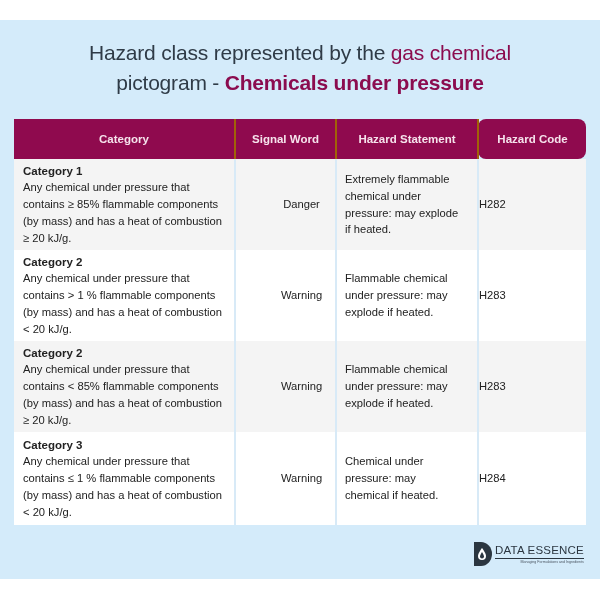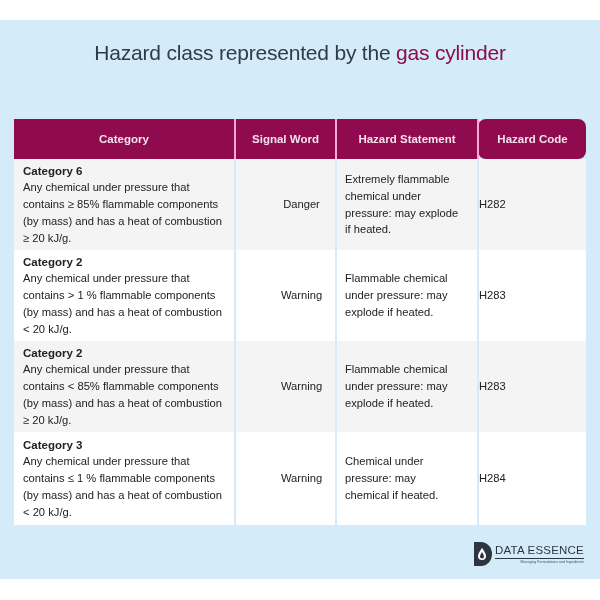--- a/index.html
+++ b/index.html
@@ -23,21 +23,21 @@
       font-size: 11.2px; color: #222;
     }
     table.hazard col.c1 { width: 221px; }
     table.hazard col.c2 { width: 101px; }
     table.hazard col.c3 { width: 142px; }
     table.hazard col.c4 { width: 108px; }
     table.hazard th {
       background: #8f0a4e; color: #f6e3ec;
       height: 40px; font-weight: bold; font-size: 11.5px;
       text-align: center; vertical-align: middle;
-      border-right: 2px solid #f9a8d4;
+      border-right: 2px solid #a16207;
     }
     table.hazard th:last-child { border-right: none; border-radius: 8px; }
     table.hazard td {
       height: 91px; vertical-align: middle;
       border-right: 2px solid #d8eaf7;
       line-height: 16.8px;
     }
     table.hazard td:last-child { border-right: none; }
     table.hazard tr.odd td { background: #f4f4f4; }
     table.hazard tr.even td { background: #ffffff; }
@@ -59,21 +59,24 @@
     }
     .logo-tag { font-size: 3.6px; color: #4a5560; line-height: 6px; white-space: nowrap; }
   </style>
 </head>
 <body>
 
 <div class="panel"></div>
 
 <div class="title">
   <div>
-    <span>Hazard class represented by the </span><span class="hl">gas cylinder</span>
+    <span>Hazard class represented by the </span><span class="hl">gas chemical</span>
+  </div>
+  <div>
+    <span>pictogram - </span><span class="hl-bold">Chemicals under pressure</span>
   </div>
 </div>
 
 <table class="hazard">
   <colgroup>
       <col class="c1">
       <col class="c2">
       <col class="c3">
       <col class="c4">
     </colgroup>
@@ -81,21 +84,21 @@
     <tr>
       <th>Category</th>
       <th>Signal Word</th>
       <th>Hazard Statement</th>
       <th>Hazard Code</th>
     </tr>
   </thead>
   <tbody>
     <tr class="odd">
       <td class="cat">
-        <span class="cat-title">Category 6</span>
+        <span class="cat-title">Category 1</span>
         <span>Any chemical under pressure that contains ≥ 85% flammable components (by mass) and has a heat of combustion ≥ 20 kJ/g.</span>
       </td>
       <td class="signal">Danger</td>
       <td class="statement">Extremely flammable chemical under pressure: may explode if heated.</td>
       <td class="code">H282</td>
     </tr>
     <tr class="even">
       <td class="cat">
         <span class="cat-title">Category 2</span>
         <span>Any chemical under pressure that contains &gt; 1 % flammable components (by mass) and has a heat of combustion &lt; 20 kJ/g.</span>

